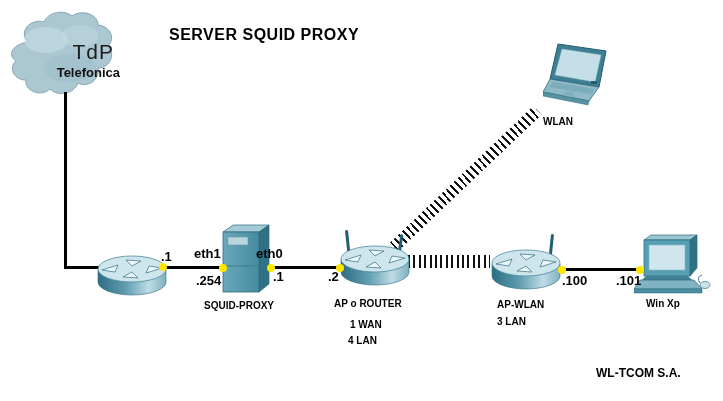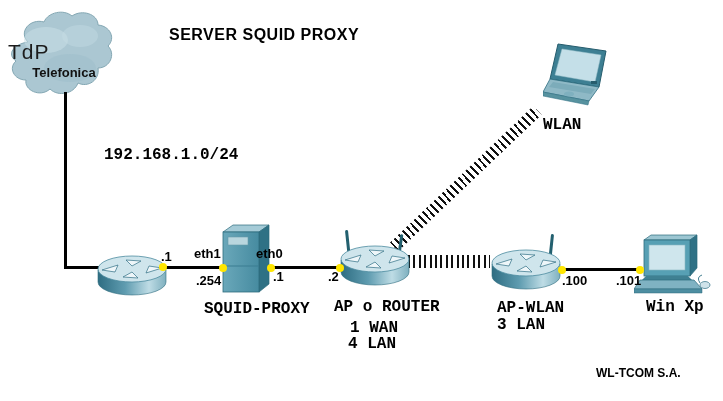--- a/index.html
+++ b/index.html
@@ -6,28 +6,28 @@
   .canvas{
     position:relative;width:723px;height:401px;background:#fff;overflow:hidden;
     font-family:"Liberation Sans",sans-serif;color:#000;
   }
   .abs{position:absolute;}
   .title{
     position:absolute;left:169px;top:26px;font-size:16px;font-weight:700;
     letter-spacing:0.5px;white-space:nowrap;
   }
   .lbl{position:absolute;font-size:13px;font-weight:700;white-space:nowrap;line-height:1;}
-  .lbl14{position:absolute;font-size:16px;font-weight:700;white-space:nowrap;line-height:1;font-family:Liberation Mono, monospace;}
+  .lbl14{position:absolute;font-size:10px;font-weight:700;white-space:nowrap;line-height:1;}
   .brand{position:absolute;left:596px;top:366px;font-size:12px;font-weight:700;white-space:nowrap;}
   .cloud-name{
-    position:absolute;left:8px;top:40px;width:106px;text-align:left;
+    position:absolute;left:8px;top:40px;width:106px;text-align:right;
     font-size:21px;font-weight:400;letter-spacing:1px;color:#1c1c1c;
   }
   .cloud-sub{
-    position:absolute;left:8px;top:65px;width:112px;text-align:center;
+    position:absolute;left:8px;top:65px;width:112px;text-align:right;
     font-size:13px;font-weight:700;color:#111;
   }
   .wire{position:absolute;background:#000;}
   .dot{position:absolute;width:8px;height:8px;border-radius:50%;background:#ffe600;}
   .hatch-h{
     position:absolute;left:408px;top:255px;width:82px;height:13px;
     background:repeating-linear-gradient(90deg,#111 0 2px,transparent 2px 5.4px);
   }
   .hatch-d{
     position:absolute;left:394px;top:241px;width:198px;height:12px;
@@ -131,21 +131,20 @@
     <ellipse cx="71" cy="51" rx="5" ry="3.5" fill="#cfe3ea" stroke="#457f91" stroke-width="0.8"></ellipse>
   </svg>
 
   <div class="dot" style="left:159px;top:263px"></div>
   <div class="dot" style="left:219px;top:264px"></div>
   <div class="dot" style="left:267px;top:264px"></div>
   <div class="dot" style="left:336px;top:264px"></div>
   <div class="dot" style="left:558px;top:266px"></div>
   <div class="dot" style="left:636px;top:266px"></div>
 
-  <div class="lbl14" style="left:104px;top:147px">192.168.1.0/24</div>
 
   <div class="lbl" style="left:161px;top:250px">.1</div>
   <div class="lbl" style="left:194px;top:247px">eth1</div>
   <div class="lbl" style="left:196px;top:274px">.254</div>
   <div class="lbl" style="left:256px;top:247px">eth0</div>
   <div class="lbl" style="left:273px;top:270px">.1</div>
   <div class="lbl" style="left:328px;top:270px">.2</div>
   <div class="lbl" style="left:562px;top:274px">.100</div>
   <div class="lbl" style="left:616px;top:274px">.101</div>
 

